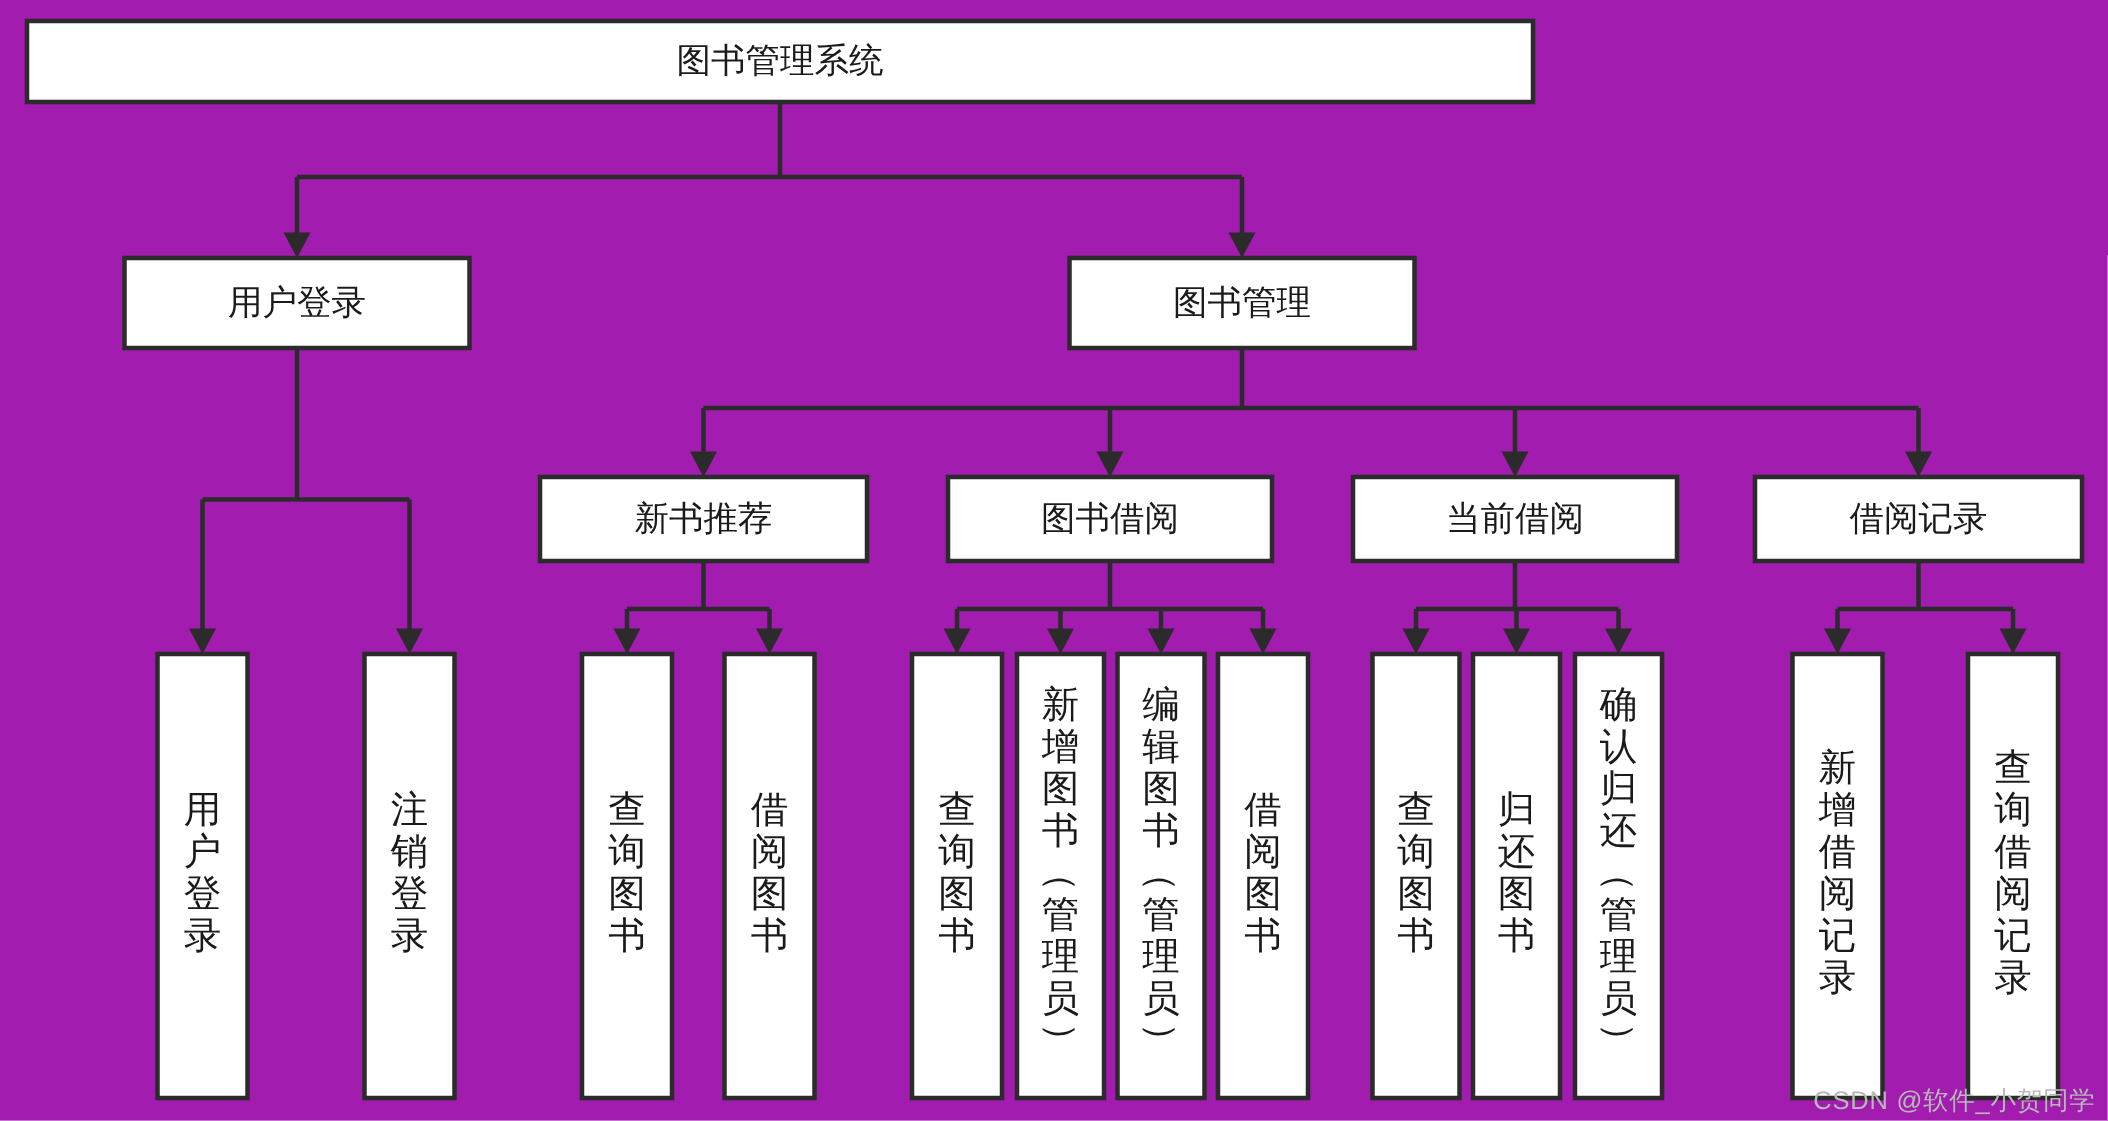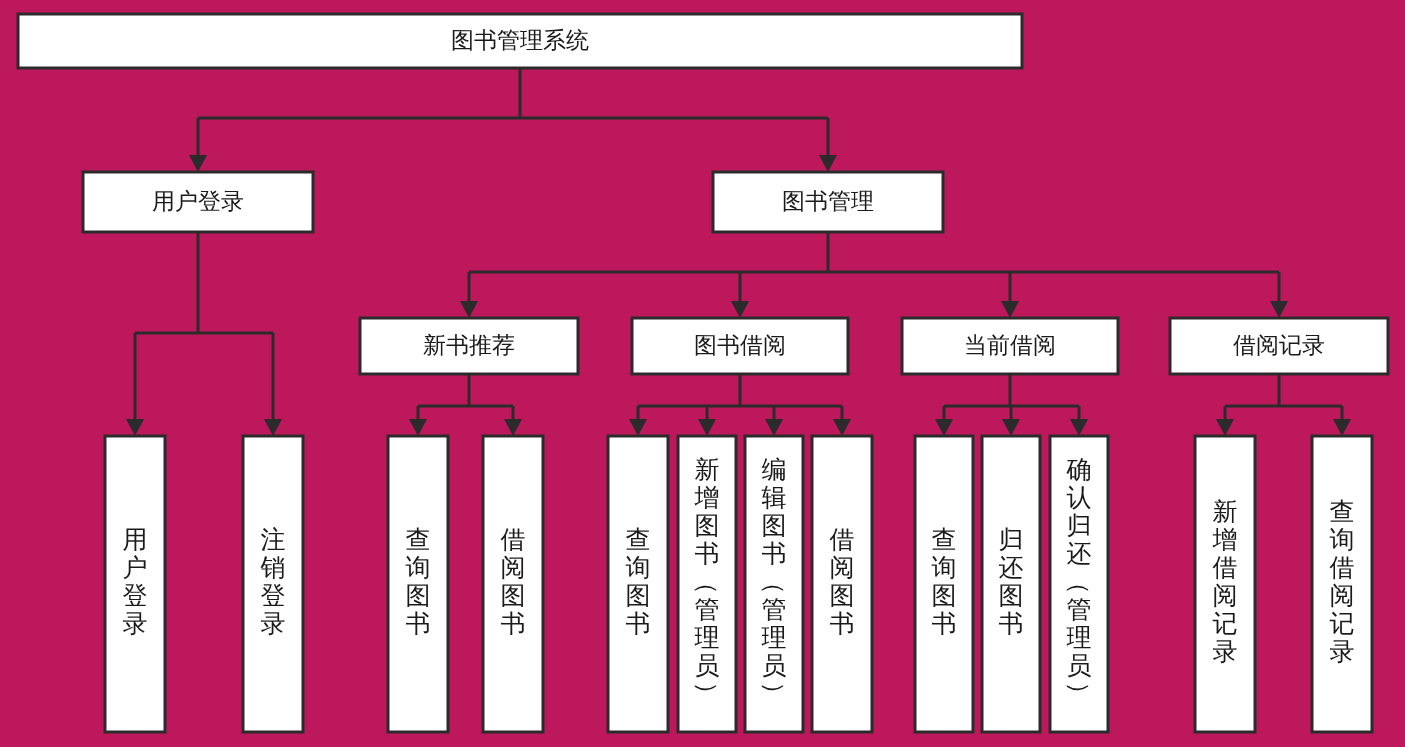--- a/index.html
+++ b/index.html
@@ -1,21 +1,21 @@
 <!DOCTYPE html>
 <html><head>
 <meta charset="utf-8">
 <style>
   html,body{margin:0;padding:0;background:#ffffff;}
   body{
     width:1405px;height:747px;
     font-family:"Liberation Sans","DejaVu Sans",sans-serif;
     overflow:hidden;
   }
-  #diagram-root{position:relative;width:1405px;height:747px;background:#be185d;}
+  #diagram-root{position:relative;width:1405px;height:747px;background:#a21caf;}
   svg#tree{position:absolute;left:0;top:0;width:1405px;height:747px;display:block;}
   .node-box{fill:#ffffff;stroke:#2b2b2b;stroke-width:3;}
   .connector{stroke:#2b2b2b;stroke-width:3;fill:none;stroke-linecap:butt;}
   .arrow-head{fill:#2b2b2b;stroke:none;}
   .node-label{
     font-family:"Liberation Sans","DejaVu Sans",sans-serif;
     fill:#1a1a1a;
     text-anchor:middle;
   }
   .label-h{font-size:23px;dominant-baseline:middle;}
@@ -264,13 +264,14 @@
             <text x="1342" y="520" class="node-label label-v-char">查</text>
             <text x="1342" y="548" class="node-label label-v-char">询</text>
             <text x="1342" y="576" class="node-label label-v-char">借</text>
             <text x="1342" y="604" class="node-label label-v-char">阅</text>
             <text x="1342" y="632" class="node-label label-v-char">记</text>
             <text x="1342" y="660" class="node-label label-v-char">录</text>
           </g>
         </g>
       </g>
   </svg>
+  <div class="watermark">CSDN @软件_小贺同学</div>
 </div>
 
 </body></html>

